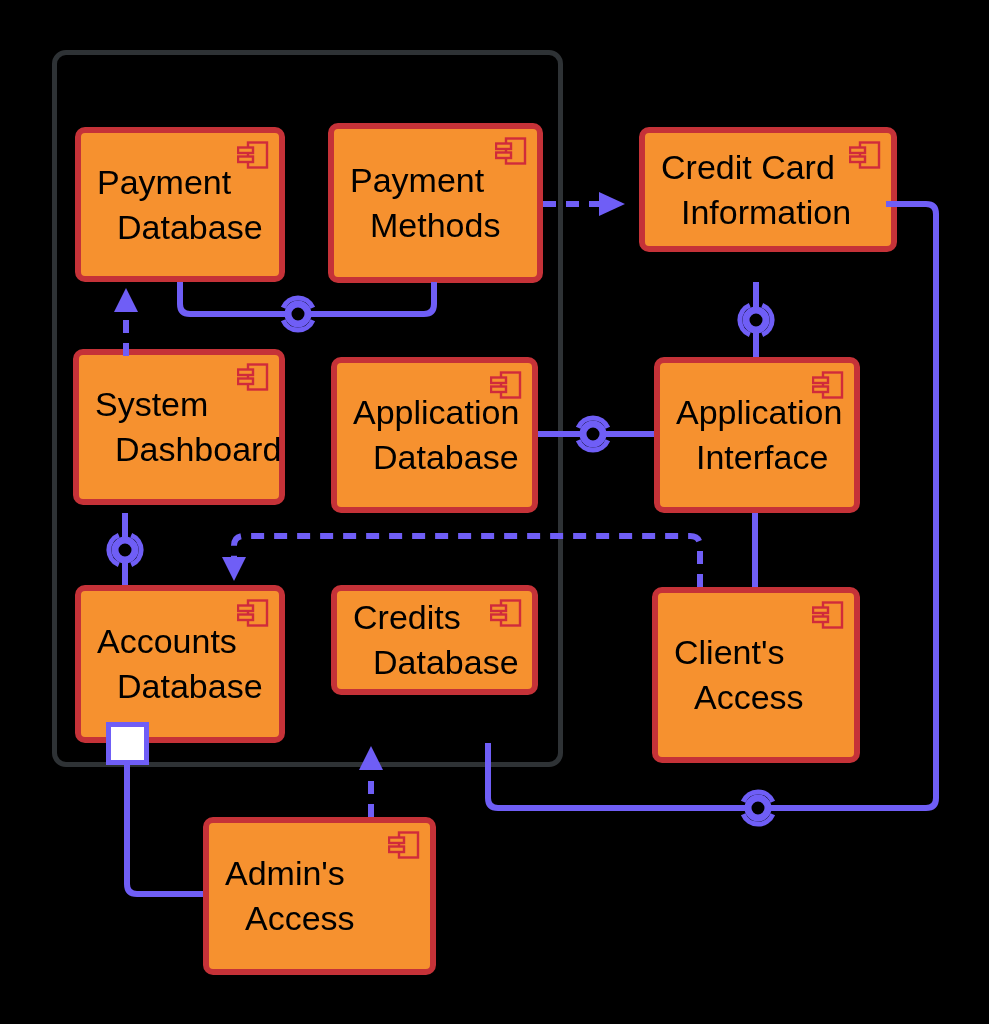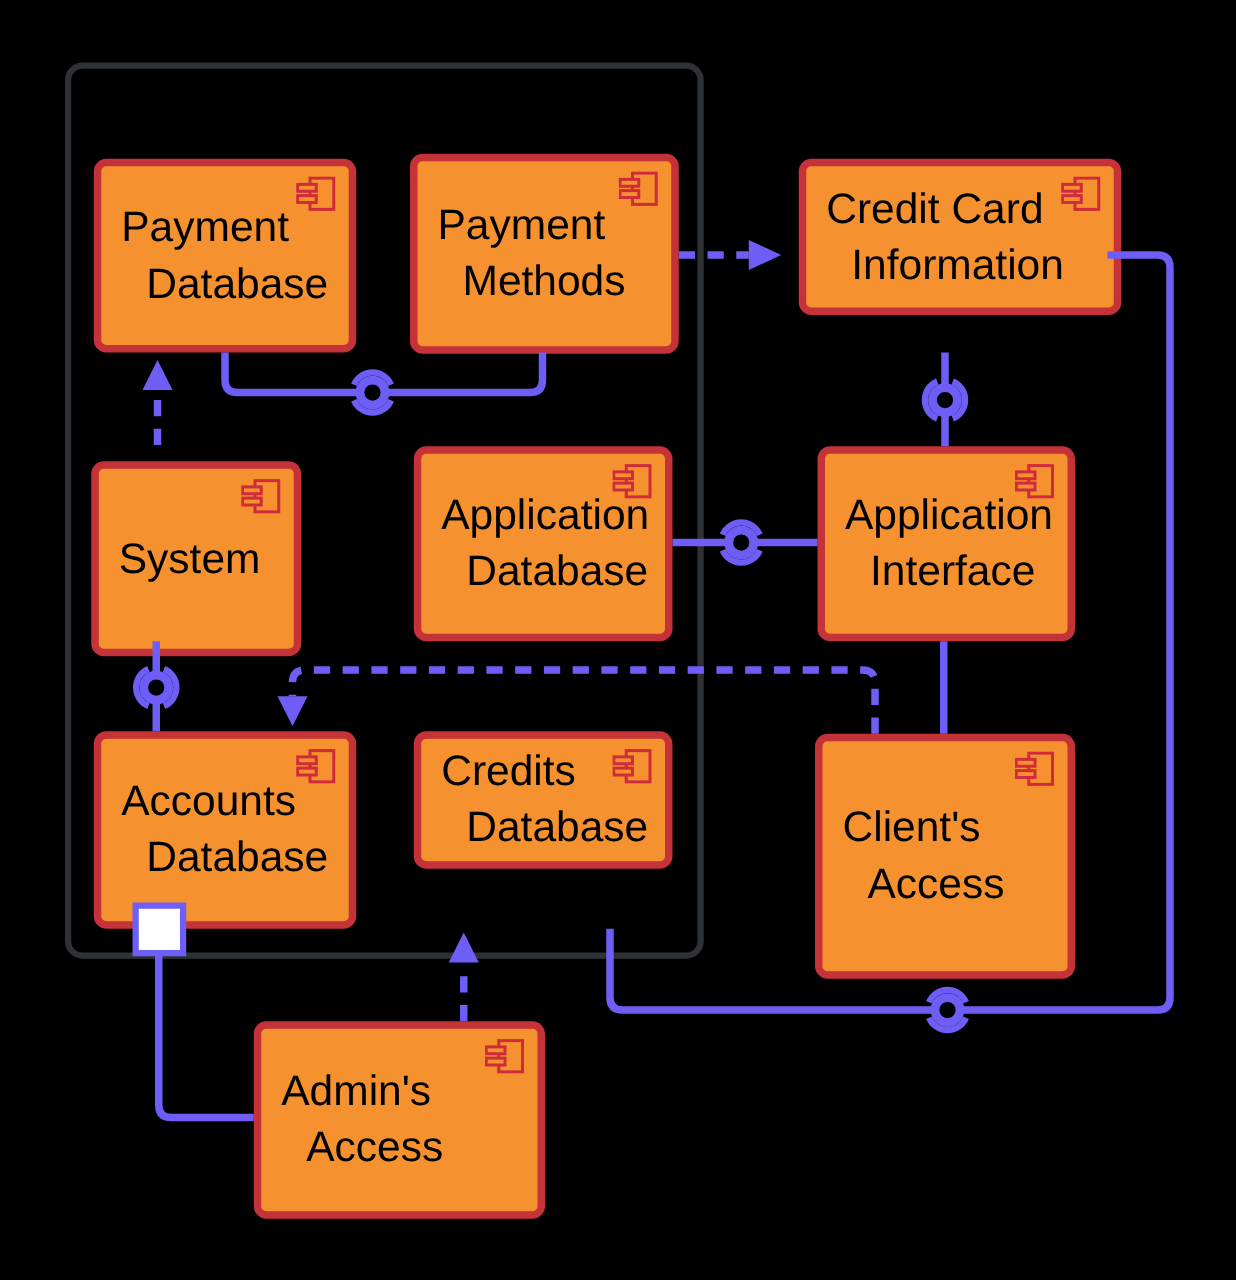--- a/index.html
+++ b/index.html
@@ -98,27 +98,28 @@
   <div class="node" style="left:639px;top:127px;width:258px;height:125px" data-interactable="true">
     <svg class="cicon" viewBox="0 0 32 28" data-interactable="false">
       <rect x="11" y="1.5" width="19" height="25" fill="var(--orange)" stroke="var(--icon-red)" stroke-width="2.4"></rect>
       <rect x="1" y="6.5" width="15" height="5.5" fill="var(--orange)" stroke="var(--icon-red)" stroke-width="2.4"></rect>
       <rect x="1" y="15.5" width="15" height="5.5" fill="var(--orange)" stroke="var(--icon-red)" stroke-width="2.4"></rect>
     </svg>
     <div class="line" data-interactable="false">Credit Card</div>
     <div class="line l2" data-interactable="false">Information</div>
   </div>
 
-  <div class="node" style="left:73px;top:369px;width:168px;height:156px" data-interactable="true">
+  <div class="node" style="left:73px;top:349px;width:212px;height:156px" data-interactable="true">
     <svg class="cicon" viewBox="0 0 32 28" data-interactable="false">
       <rect x="11" y="1.5" width="19" height="25" fill="var(--orange)" stroke="var(--icon-red)" stroke-width="2.4"></rect>
       <rect x="1" y="6.5" width="15" height="5.5" fill="var(--orange)" stroke="var(--icon-red)" stroke-width="2.4"></rect>
       <rect x="1" y="15.5" width="15" height="5.5" fill="var(--orange)" stroke="var(--icon-red)" stroke-width="2.4"></rect>
     </svg>
     <div class="line" data-interactable="false">System</div>
+    <div class="line l2" data-interactable="false">Dashboard</div>
   </div>
 
   <div class="node" style="left:331px;top:357px;width:207px;height:156px" data-interactable="true">
     <svg class="cicon" viewBox="0 0 32 28" data-interactable="false">
       <rect x="11" y="1.5" width="19" height="25" fill="var(--orange)" stroke="var(--icon-red)" stroke-width="2.4"></rect>
       <rect x="1" y="6.5" width="15" height="5.5" fill="var(--orange)" stroke="var(--icon-red)" stroke-width="2.4"></rect>
       <rect x="1" y="15.5" width="15" height="5.5" fill="var(--orange)" stroke="var(--icon-red)" stroke-width="2.4"></rect>
     </svg>
     <div class="line" data-interactable="false">Application</div>
     <div class="line l2" data-interactable="false">Database</div>
@@ -147,21 +148,21 @@
   <div class="node" style="left:331px;top:585px;width:207px;height:110px" data-interactable="true">
     <svg class="cicon" viewBox="0 0 32 28" data-interactable="false">
       <rect x="11" y="1.5" width="19" height="25" fill="var(--orange)" stroke="var(--icon-red)" stroke-width="2.4"></rect>
       <rect x="1" y="6.5" width="15" height="5.5" fill="var(--orange)" stroke="var(--icon-red)" stroke-width="2.4"></rect>
       <rect x="1" y="15.5" width="15" height="5.5" fill="var(--orange)" stroke="var(--icon-red)" stroke-width="2.4"></rect>
     </svg>
     <div class="line" data-interactable="false">Credits</div>
     <div class="line l2" data-interactable="false">Database</div>
   </div>
 
-  <div class="node" style="left:652px;top:587px;width:208px;height:196px" data-interactable="true">
+  <div class="node" style="left:652px;top:587px;width:208px;height:176px" data-interactable="true">
     <svg class="cicon" viewBox="0 0 32 28" data-interactable="false">
       <rect x="11" y="1.5" width="19" height="25" fill="var(--orange)" stroke="var(--icon-red)" stroke-width="2.4"></rect>
       <rect x="1" y="6.5" width="15" height="5.5" fill="var(--orange)" stroke="var(--icon-red)" stroke-width="2.4"></rect>
       <rect x="1" y="15.5" width="15" height="5.5" fill="var(--orange)" stroke="var(--icon-red)" stroke-width="2.4"></rect>
     </svg>
     <div class="line" data-interactable="false">Client's</div>
     <div class="line l2" data-interactable="false">Access</div>
   </div>
 
   <div class="node" style="left:203px;top:817px;width:233px;height:158px" data-interactable="true">

